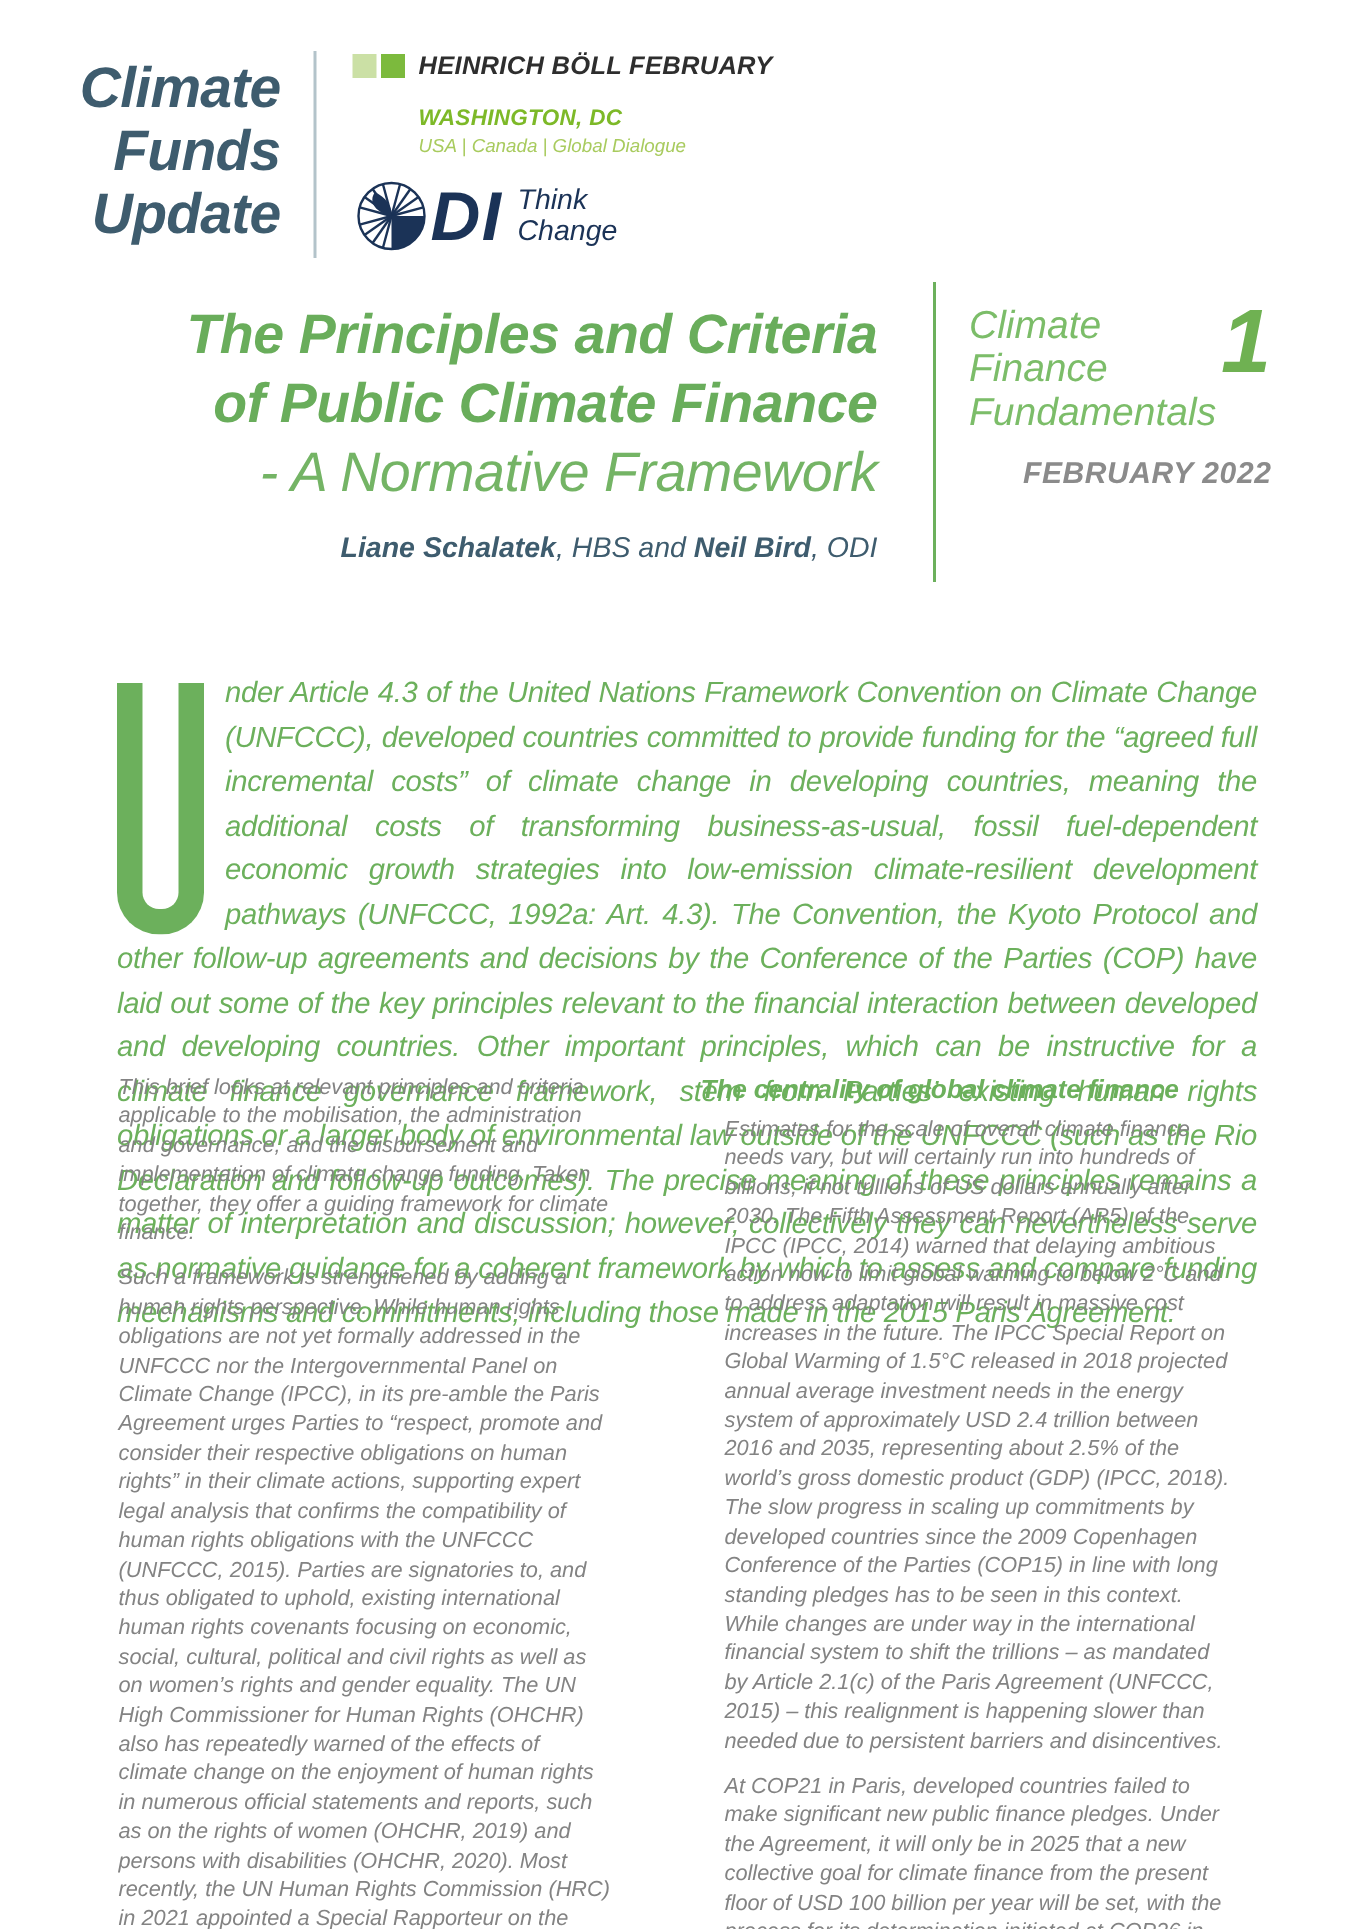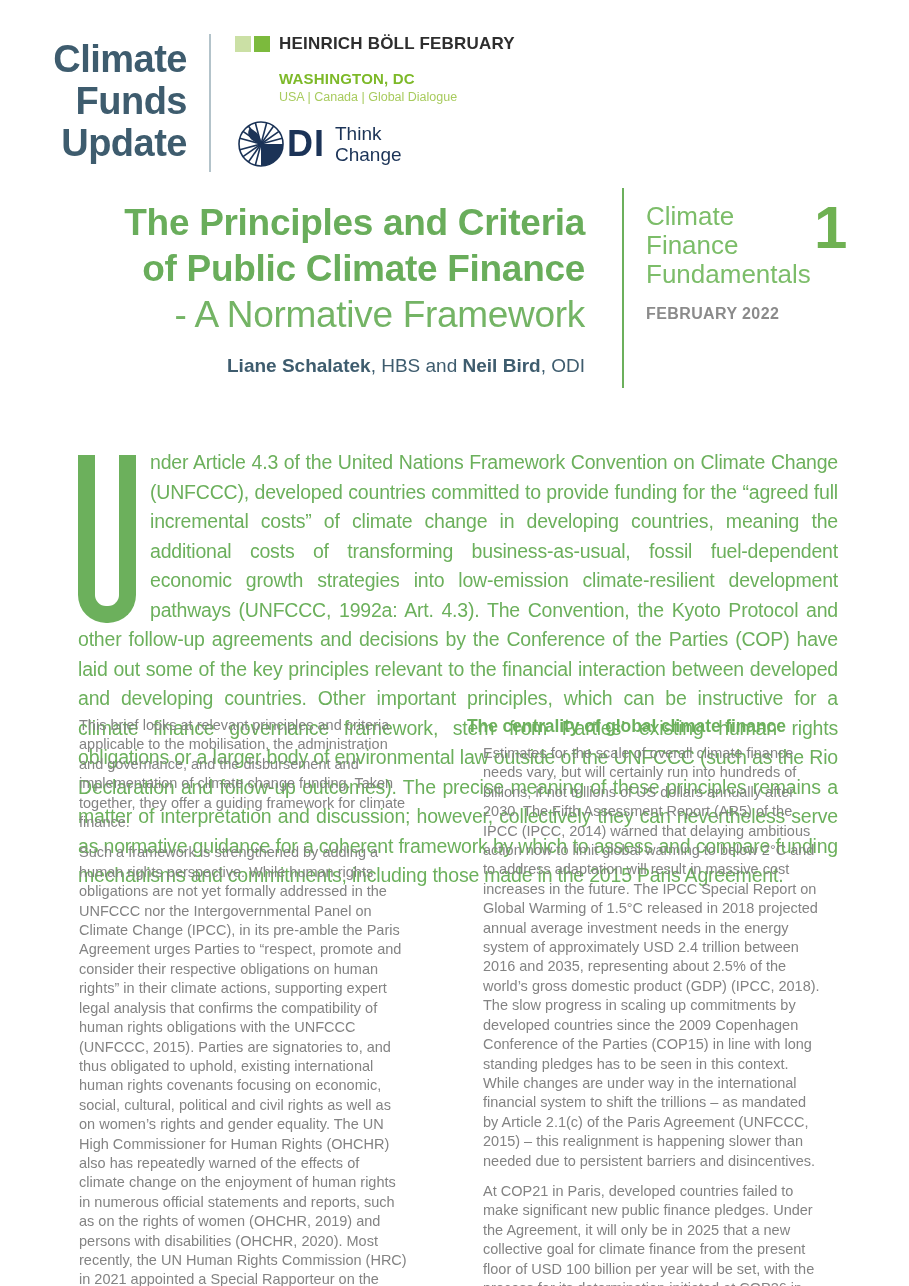--- a/index.html
+++ b/index.html
@@ -1,19 +1,20 @@
 <!DOCTYPE html>
 <html><head>
 <meta charset="utf-8">
 <style>
   html,body { margin:0; padding:0; background:#ffffff; }
   .page {
     position:relative; width:909px; height:1286px; margin:0 auto;
     background:#ffffff; overflow:hidden;
     font-family:"Liberation Sans", sans-serif;
+    font-style:italic;
   }
 
   
   .masthead { position:absolute; top:34px; left:35px; display:flex; align-items:flex-start; }
   .cfu-brand {
     width:152px; text-align:right; font-weight:bold; font-size:38px; line-height:42px;
     color:#3E5C6E; white-space:pre-line; letter-spacing:-0.5px; margin-top:4px;
   }
   .mast-divider { width:2px; height:138px; background:#B3C3CA; margin:0 24px 0 22px; }
   .logos { display:flex; flex-direction:column; }
@@ -21,35 +22,35 @@
   .hbs-squares { display:flex; margin-right:9px; }
   .sq { width:16px; height:16px; }
   .sq-pale { background:#CBE0A5; margin-right:3px; }
   .sq-bright { background:#7CBA3D; }
   .hbs-name { font-weight:bold; font-size:17px; color:#2E2E2E; letter-spacing:0.2px; }
   .hbs-sub { margin-left:44px;margin-top:16px; }
   .hbs-loc { color:#7DB928; font-weight:bold; font-size:15px; margin-top:5px; letter-spacing:0.2px; }
   .hbs-tagline { color:#A8CB5E; font-size:12.5px; margin-top:3px; }
   .odi-row { display:flex; align-items:center; margin-top:16px; margin-left:2px; }
   .odi-icon { width:48px; height:48px; }
-  .odi-di { font-weight:bold; font-size:36px; color:#1B3357; letter-spacing:1px; line-height:48px; margin-left:2px; }
+  .odi-di { font-weight:bold; font-size:46px; color:#1B3357; letter-spacing:1px; line-height:48px; margin-left:2px; }
   .odi-tagline { color:#1B3357; font-size:19px; line-height:21px; white-space:pre-line; margin-left:10px; }
 
   
   .title-main { position:absolute; top:200px; left:63px; width:522px; text-align:right; }
   .title-line { display:block; font-size:37px; line-height:46px; font-weight:bold; color:#69AD5B; letter-spacing:-0.3px; }
   .title-line.light { font-weight:400; color:#74B465; }
   .authors { margin-top:17px; font-size:19px; color:#3E5C6E; }
   .authors b { font-weight:bold; }
 
   .series-divider { position:absolute; top:188px; left:622px; width:2px; height:200px; background:#6CB05C; }
   .series { position:absolute; top:202px; left:646px; width:226px; }
   .series-name { font-size:26px; line-height:29px; color:#7CBD69; white-space:pre-line; }
   .series-number { position:absolute; top:-4px; left:168px; font-size:60px; font-weight:bold; color:#6FB152; line-height:1; }
-  .series-date { margin-top:16px; font-size:16px; font-weight:bold; color:#8B8B8B; letter-spacing:0.4px; }
+  .series-date { margin-top:16px; font-size:20px; font-weight:bold; color:#8B8B8B; letter-spacing:0.4px;margin-left:36px; }
 
   
   .intro {
     position:absolute; top:448px; left:78px; width:760px;
     color:#6CB05C; font-size:19.5px; line-height:29.5px; text-align:justify;
     letter-spacing:-0.2px;
   }
   .dropcap {
     float:left; width:58px; height:168px; box-sizing:border-box;
     border-left:17px solid #6CB05C; border-right:17px solid #6CB05C; border-bottom:17px solid #6CB05C;

